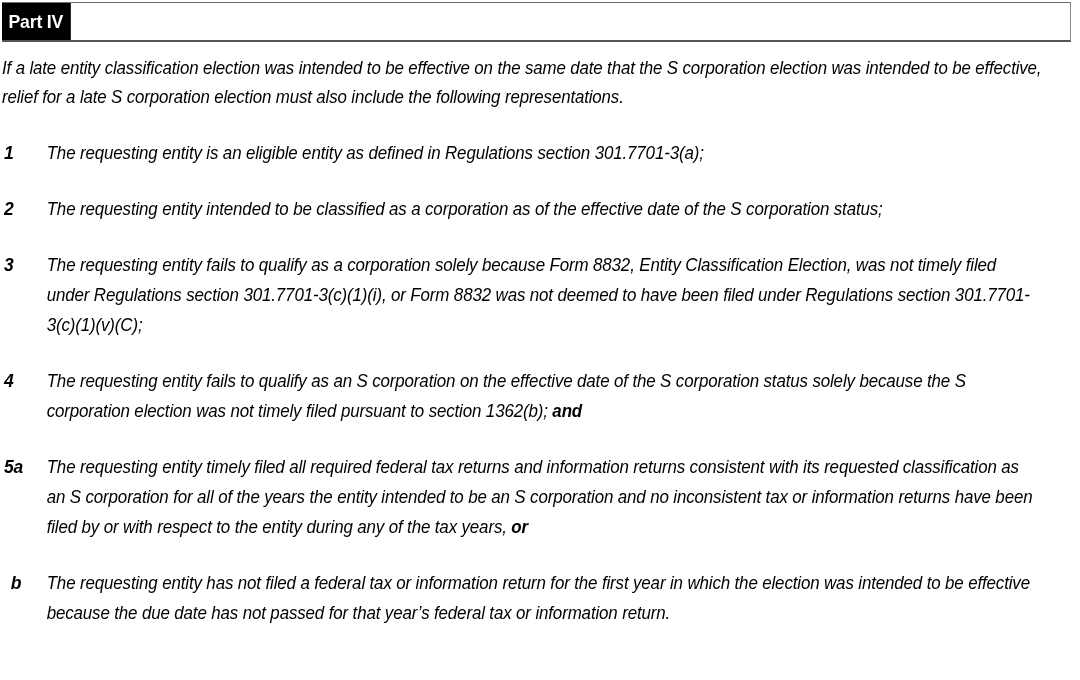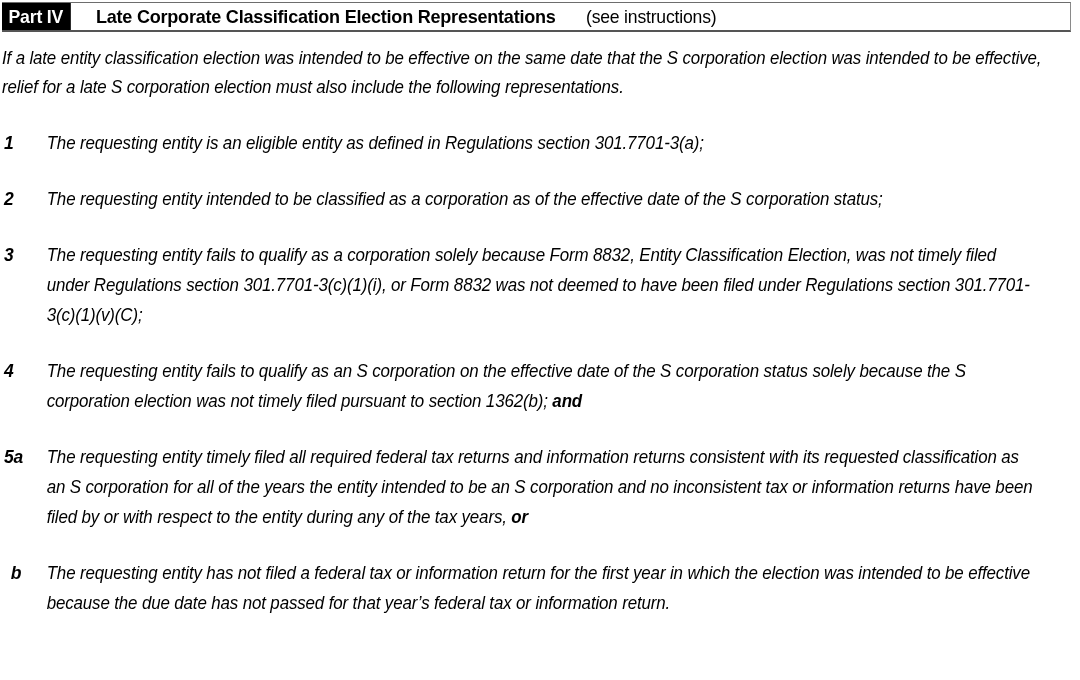--- a/index.html
+++ b/index.html
@@ -14,21 +14,21 @@
     font-family: "Liberation Sans", sans-serif;
     color: #000000;
     overflow: hidden;
   }
 
   
   .part-header {
     position: relative;
     display: flex;
     align-items: stretch;
-    height: 30px;
+    height: 40px;
     margin: 2px 9px 0 2px;
     border-top: 1px solid #6d6d6d;
     border-bottom: 2px solid #555555;
     border-right: 1px solid #8a8a8a;
     background: #ffffff;
     box-sizing: border-box;
     text-align: right;
   }
 
   .part-badge {
@@ -123,24 +123,20 @@
 
   .item-body b {
     font-weight: bold;
   }
 </style>
 </head>
 <body>
 
 <div class="part-header">
   <div class="part-badge">Part IV</div>
-  <div class="part-title-wrap">
-    <span class="part-title">Late Corporate Classification Election Representations</span>
-    <span class="part-title-note">(see instructions)</span>
-  </div>
 </div>
 
 <div class="sheet">
 
   <p class="intro">If a late entity classification election was intended to be effective on the same date that the S corporation election was intended to be effective, relief for a late S corporation election must also include the following representations.</p>
 
   <div class="item">
     <div class="item-label">1</div>
     <div class="item-body">The requesting entity is an eligible entity as defined in Regulations section 301.7701-3(a);</div>
   </div>

